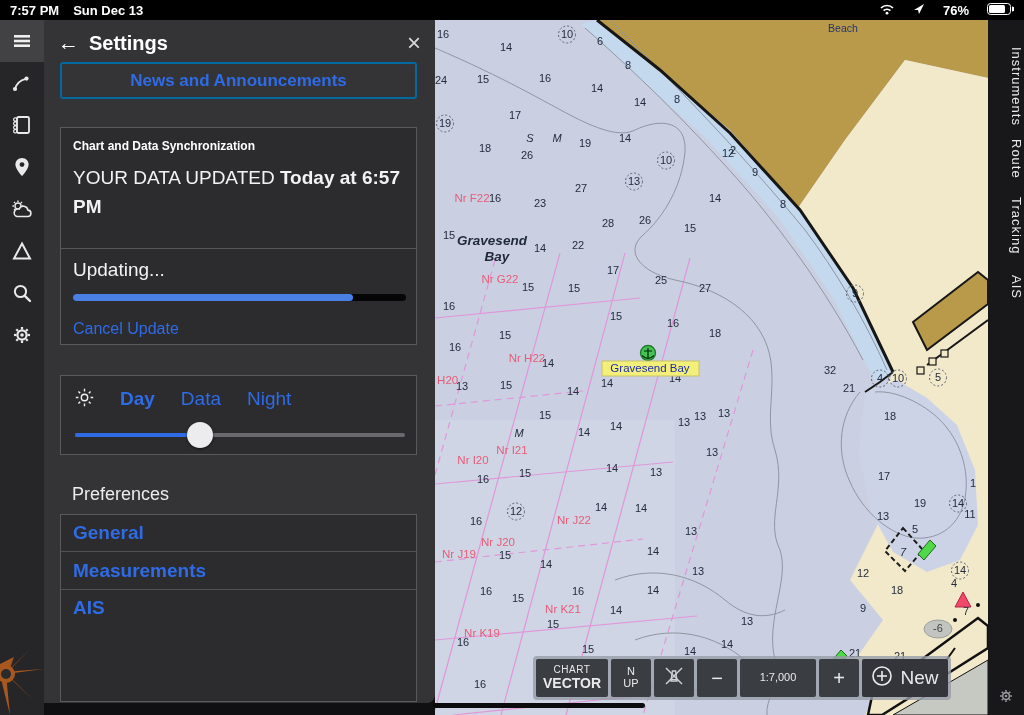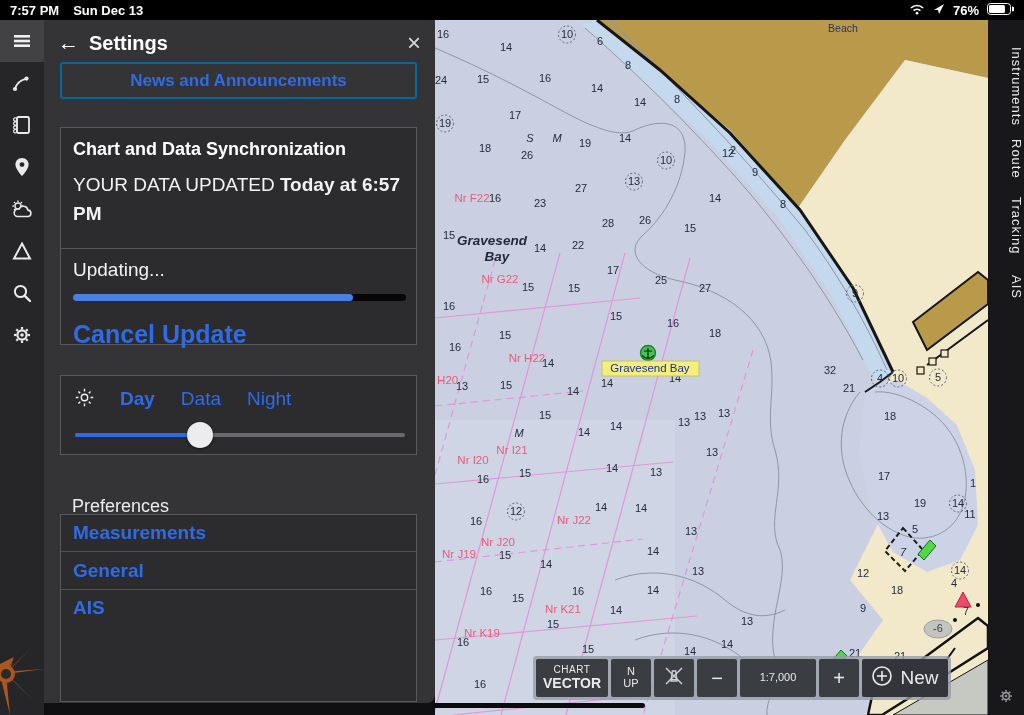--- a/index.html
+++ b/index.html
@@ -4,60 +4,60 @@
 <style>
   * { margin:0; padding:0; box-sizing:border-box; }
   html,body { background:#000; }
   body { font-family:"Liberation Sans", sans-serif; }
   .screen { position:relative; width:1024px; height:715px; overflow:hidden; background:#101012; }
 
   
   .statusbar { position:absolute; left:0; top:0; width:1024px; height:20px; background:#000;
     display:flex; justify-content:space-between; align-items:center; padding:0 10px; z-index:50; }
   .sb-left { display:flex; gap:14px; color:#fff; font-size:13px; font-weight:bold; }
-  .sb-right { display:flex; gap:8px; align-items:center; color:#fff; font-size:13px; font-weight:bold; }
+  .sb-right { display:flex; gap:18px; align-items:center; color:#fff; font-size:13px; font-weight:bold; }
 
   
   .rail { position:absolute; left:0; top:20px; width:44px; height:695px; background:#262628; z-index:30; overflow:hidden; }
   .rail-btn { width:44px; height:42px; display:flex; align-items:center; justify-content:center; }
   .rail-btn.selected { background:#424244; }
   .rail-btn svg { display:block; }
   .compass { position:absolute; left:0; bottom:-18px; }
 
   
   .panel { position:absolute; left:44px; top:20px; width:391px; height:683px; background:#343436;
     z-index:20; border-bottom-right-radius:8px; color:#f1f1f3; }
   .panel-header { position:absolute; left:0; top:0; width:100%; height:46px; display:flex; align-items:center; padding:0 14px; }
   .back-arrow { font-size:21px; color:#fff; margin-right:10px; cursor:default; }
   .panel-title { font-size:20px; font-weight:bold; color:#fff; flex:1; }
   .close-x { font-size:24px; color:#d6d6d8; line-height:20px; }
   .news-btn { position:absolute; left:16px; top:42px; width:357px; height:37px; border:2px solid #0369a1;
     border-radius:3px; background:transparent; color:#2e6be5; font-size:17px; font-weight:bold;
     display:flex; align-items:center; justify-content:center; font-family:"Liberation Sans",sans-serif; }
   .box { position:absolute; left:16px; width:357px; background:#2c2c2e; border:1px solid #5a5a5c; }
   .sync-box { top:107px; height:218px; padding:11px 12px; }
-  .sync-title { font-size:18px; font-weight:bold; color:#fff; margin-bottom:10px; }
+  .sync-title { font-size:12px; font-weight:bold; color:#fff; margin-bottom:10px; }
   .sync-line { font-size:19px; color:#f2f2f4; line-height:1.55; }
   .sync-line b { font-weight:bold; }
   .sync-divider { position:absolute; left:0; top:120px; width:100%; height:1px; background:#57575a; }
   .updating { position:absolute; left:12px; top:131px; font-size:19px; color:#f2f2f4; }
   .progress-track { position:absolute; left:12px; top:166px; width:333px; height:7px; background:#060607; border-radius:4px; }
   .progress-fill { height:7px; background:#4a80e4; border-radius:4px; }
-  .cancel-link { position:absolute; left:12px; top:192px; font-size:25px; font-weight:bold; color:#2e6be5; }
+  .cancel-link { position:absolute; left:12px; top:192px; font-size:16px; font-weight:normal; color:#2e6be5; }
 
   .theme-box { top:355px; height:80px; }
   .theme-row { position:absolute; left:14px; top:12px; display:flex; align-items:flex-start; gap:26px; }
   .theme-opt { font-size:19px; color:#2e6be5; }
   .theme-opt.sel { font-weight:bold; }
   .slider-track { position:absolute; left:14px; top:57px; width:330px; height:4px; background:#6a6a6e; border-radius:2px; }
   .slider-fill { height:4px; background:#2e6be5; border-radius:2px; }
   .slider-thumb { position:absolute; top:-11px; width:26px; height:26px; border-radius:50%; background:#ececee;
     box-shadow:0 1px 3px rgba(0,0,0,.6); }
 
-  .prefs-title { position:absolute; left:28px; top:476px; font-size:18px; color:#ececee; }
+  .prefs-title { position:absolute; left:28px; top:464px; font-size:18px; color:#ececee; }
   .prefs-box { top:494px; height:188px; padding:0; }
   .pref-row { height:37.4px; display:flex; align-items:center; padding-left:12px; font-size:19px; font-weight:bold;
     color:#2e6be5; border-bottom:1px solid #525254; }
   .pref-row:last-child { border-bottom:none; }
 
   
   .chart { position:absolute; left:435px; top:20px; width:459px; height:695px; z-index:5;padding-left:29px; }
   .chart svg.map { position:absolute; left:0; top:0; }
   .map-toolbar { position:absolute; left:98px; top:636px; height:44px; display:flex; gap:3px; align-items:stretch;
     background:rgba(150,156,168,.8); border-radius:4px; padding:3px; z-index:8; }
@@ -244,22 +244,22 @@
           </span>
       </div>
       <div class="slider-track">
         <div class="slider-fill" id="slider-fill" style="width: 38%;"></div>
         <div class="slider-thumb" id="slider-thumb" style="left: calc(38% - 13px);"></div>
       </div>
     </div>
 
     <div class="prefs-title">Preferences</div>
     <div class="box prefs-box" id="prefs-box">
+        <div class="pref-row">General</div>
         <div class="pref-row">Measurements</div>
-        <div class="pref-row">General</div>
         <div class="pref-row">AIS</div>
       </div>
   </div>
 
   <div class="chart">
     <svg class="map" id="chartsvg" width="553" height="695" viewBox="0 0 553 695">
         <rect x="0" y="0" width="553" height="695" fill="#cad0e2"></rect>
         <rect x="0" y="400" width="240" height="295" fill="#d4d9e8" opacity="0.55"></rect>
         <line x1="60" y1="240" x2="0" y2="455" stroke="#e097da" stroke-width="1.2" stroke-dasharray="7,5"></line>
         <line x1="125" y1="233" x2="0" y2="690" stroke="#e097da" stroke-width="1.2" stroke-dasharray="none"></line>

